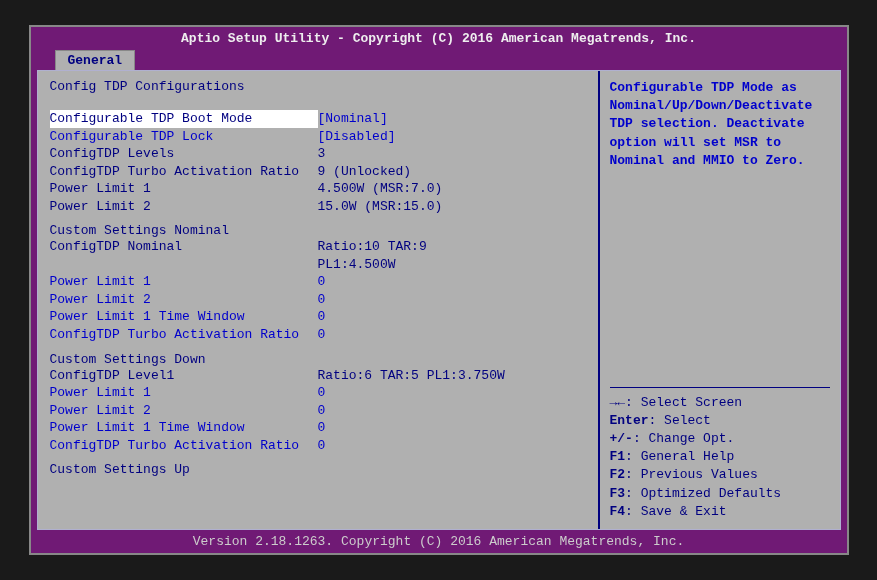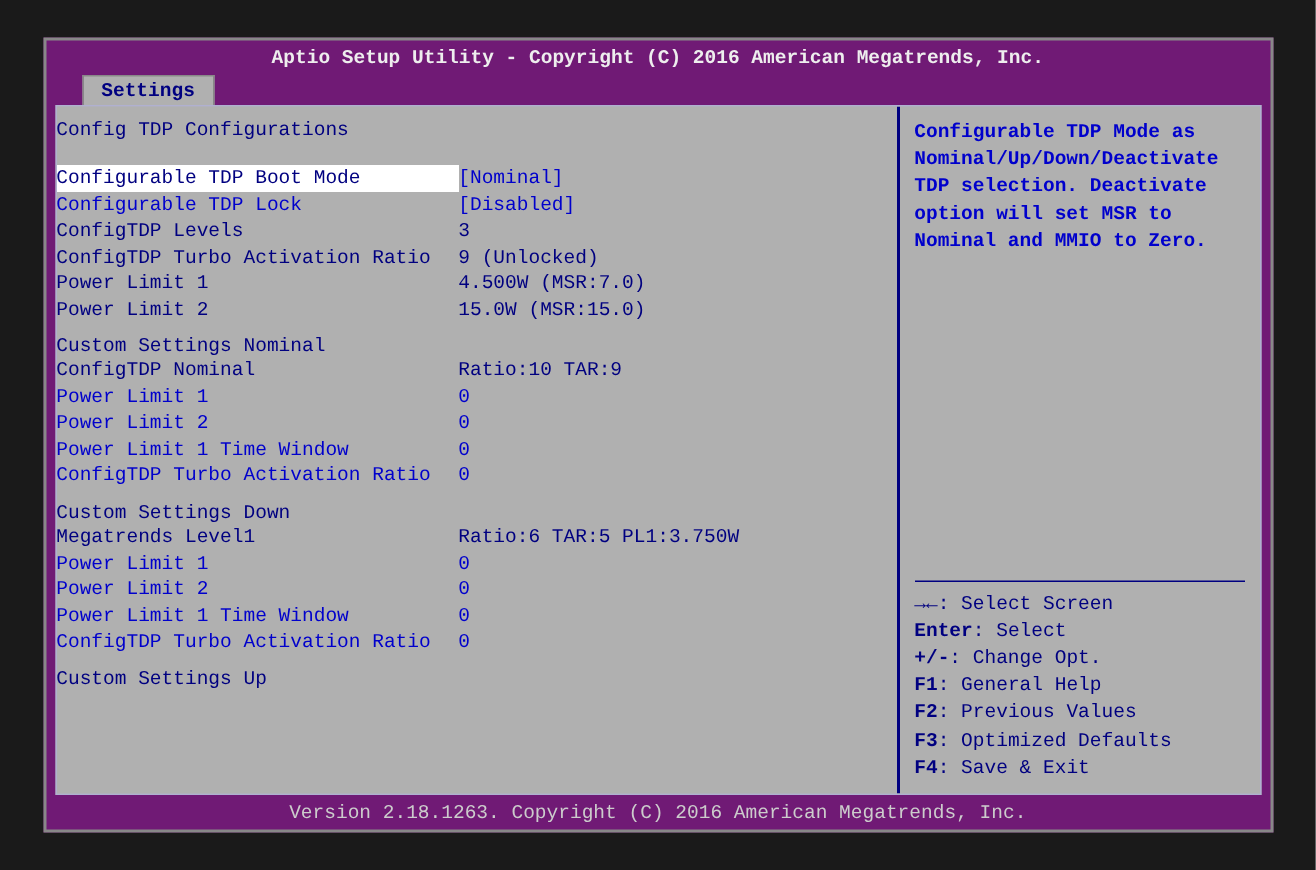--- a/index.html
+++ b/index.html
@@ -45,21 +45,21 @@
     flex: 1;
     display: flex;
     margin: 0 6px;
     border: 1px solid #b0b0d0;
     background: #b0b0b0;
     overflow: hidden;
   }
   .left-panel {
     flex: 1;
     background: #b0b0b0;
-    padding: 8px 0;
+    padding: 8px 12px;
     border-right: 2px solid #000080;
     color: #000080;
     overflow: hidden;
   }
   .right-panel {
     width: 240px;
     background: #b0b0b0;
     padding: 8px 10px;
     color: #000080;
     display: flex;
@@ -102,21 +102,21 @@
     color: #ccc;
   }
   .spacer { height: 8px; }
 </style>
 </head>
 <body>
 
 <div class="bios-window">
   <div class="header">Aptio Setup Utility - Copyright (C) 2016 American Megatrends, Inc.</div>
   <div class="tab-row">
-    <div class="tab">Settings</div>
+    <div class="tab">General</div>
   </div>
   <div class="content">
     <div class="left-panel">
       <div class="section-title dark-text">Config TDP Configurations</div>
       <div class="spacer"></div>
 
       <div id="rows-main">
           <div class="row selected">
             <div class="label blue-text">Configurable TDP Boot Mode</div>
             <div class="value blue-text">[Nominal]</div>
@@ -145,20 +145,21 @@
       <div class="spacer"></div>
 
       <div class="dark-text">Custom Settings Nominal</div>
       <div id="rows-nominal">
           <div class="row">
             <div class="label dark-text">ConfigTDP Nominal</div>
             <div class="value dark-text">Ratio:10 TAR:9</div>
           </div>
           <div class="row">
             <div class="label dark-text"></div>
+            <div class="value dark-text">PL1:4.500W</div>
           </div>
           <div class="row">
             <div class="label blue-text">Power Limit 1</div>
             <div class="value blue-text">0</div>
           </div>
           <div class="row">
             <div class="label blue-text">Power Limit 2</div>
             <div class="value blue-text">0</div>
           </div>
           <div class="row">
@@ -168,21 +169,21 @@
           <div class="row">
             <div class="label blue-text">ConfigTDP Turbo Activation Ratio</div>
             <div class="value blue-text">0</div>
           </div>
         </div>
       <div class="spacer"></div>
 
       <div class="dark-text">Custom Settings Down</div>
       <div id="rows-down">
           <div class="row">
-            <div class="label dark-text">Megatrends Level1</div>
+            <div class="label dark-text">ConfigTDP Level1</div>
             <div class="value dark-text">Ratio:6 TAR:5 PL1:3.750W</div>
           </div>
           <div class="row">
             <div class="label blue-text">Power Limit 1</div>
             <div class="value blue-text">0</div>
           </div>
           <div class="row">
             <div class="label blue-text">Power Limit 2</div>
             <div class="value blue-text">0</div>
           </div>

